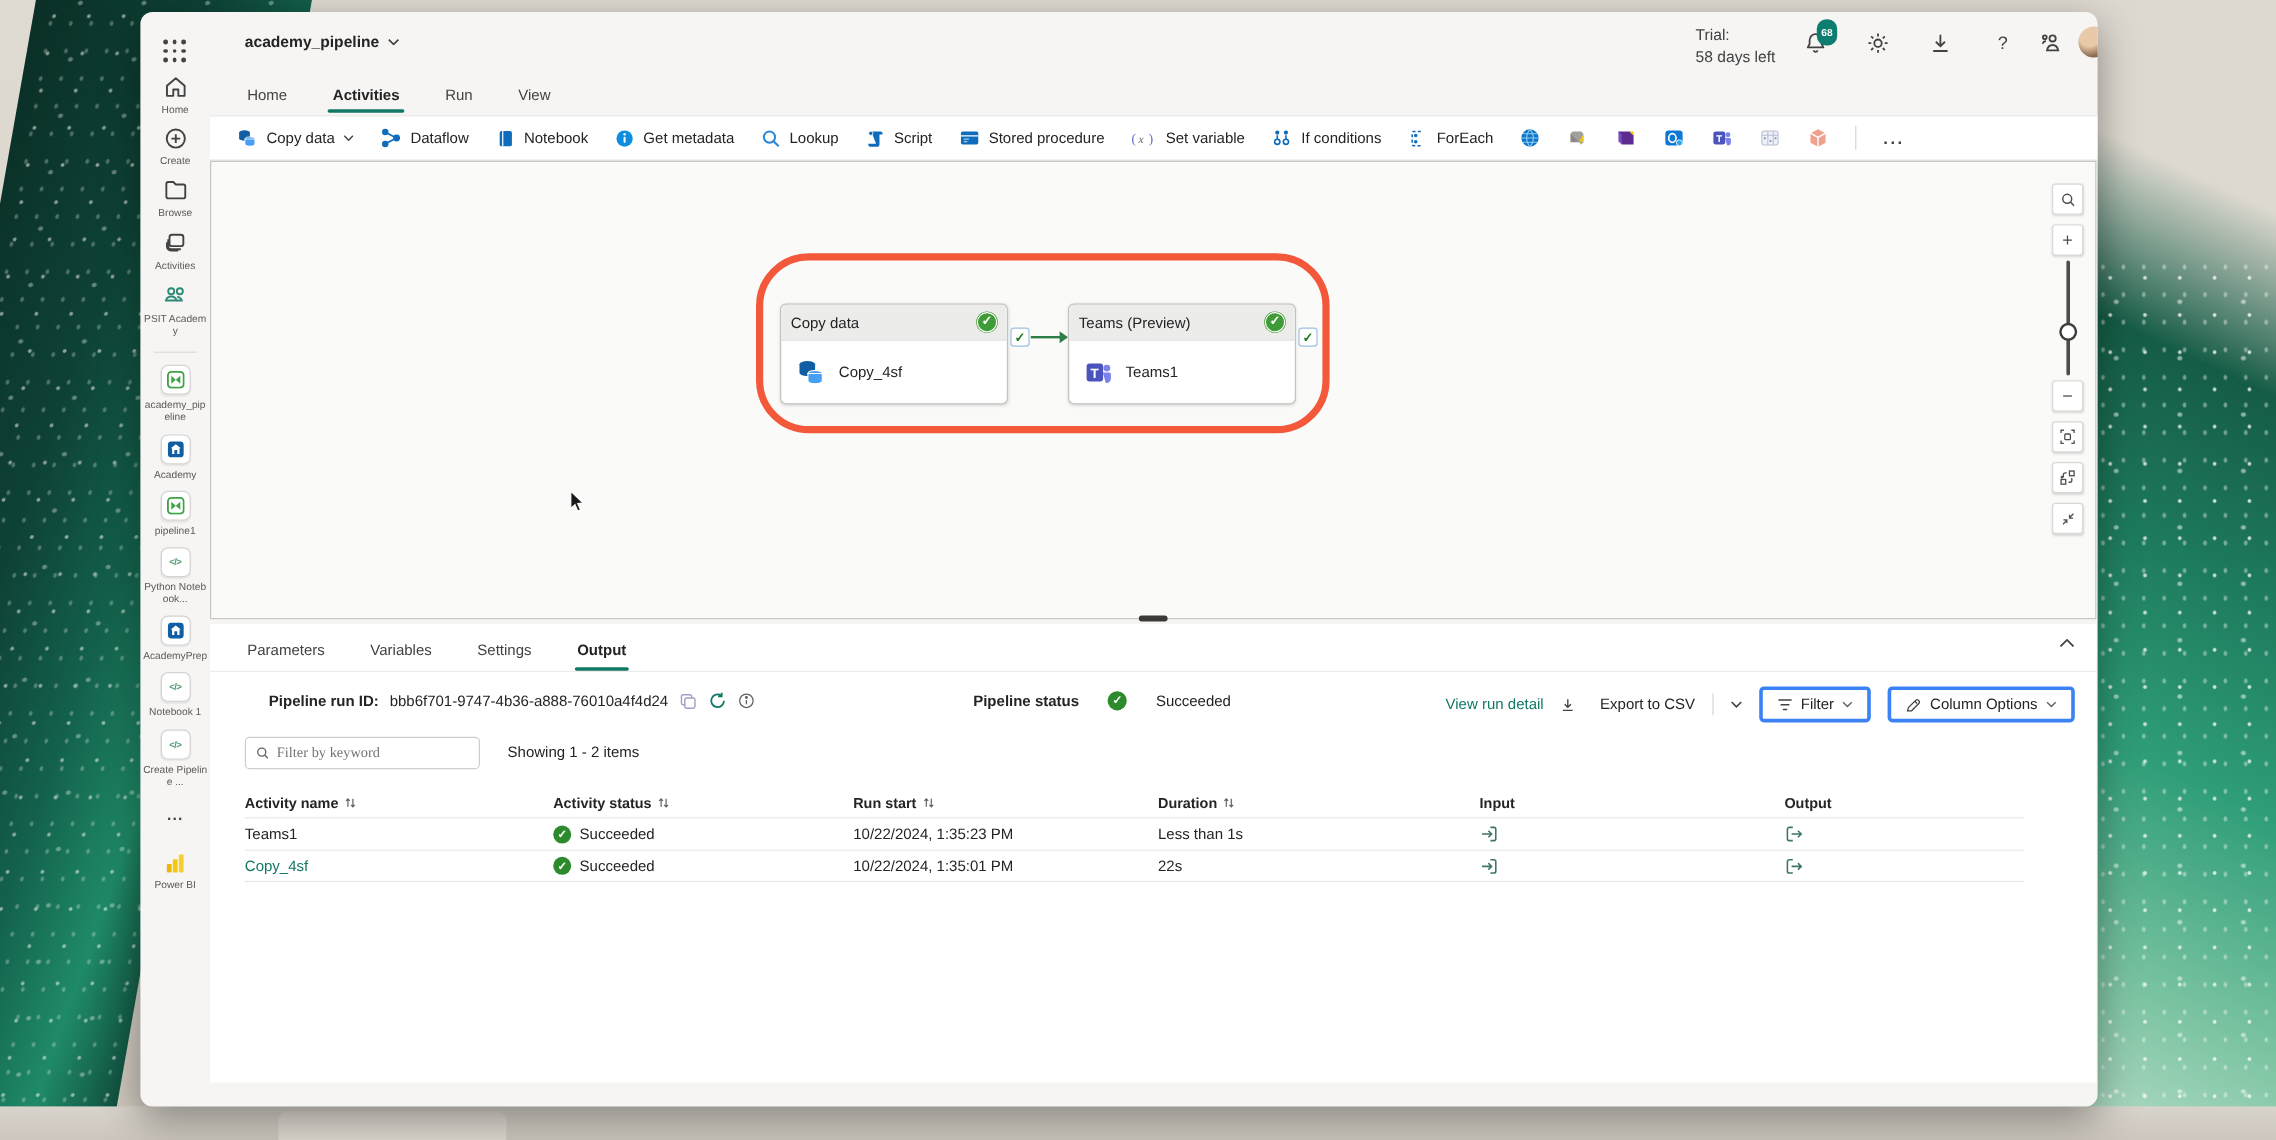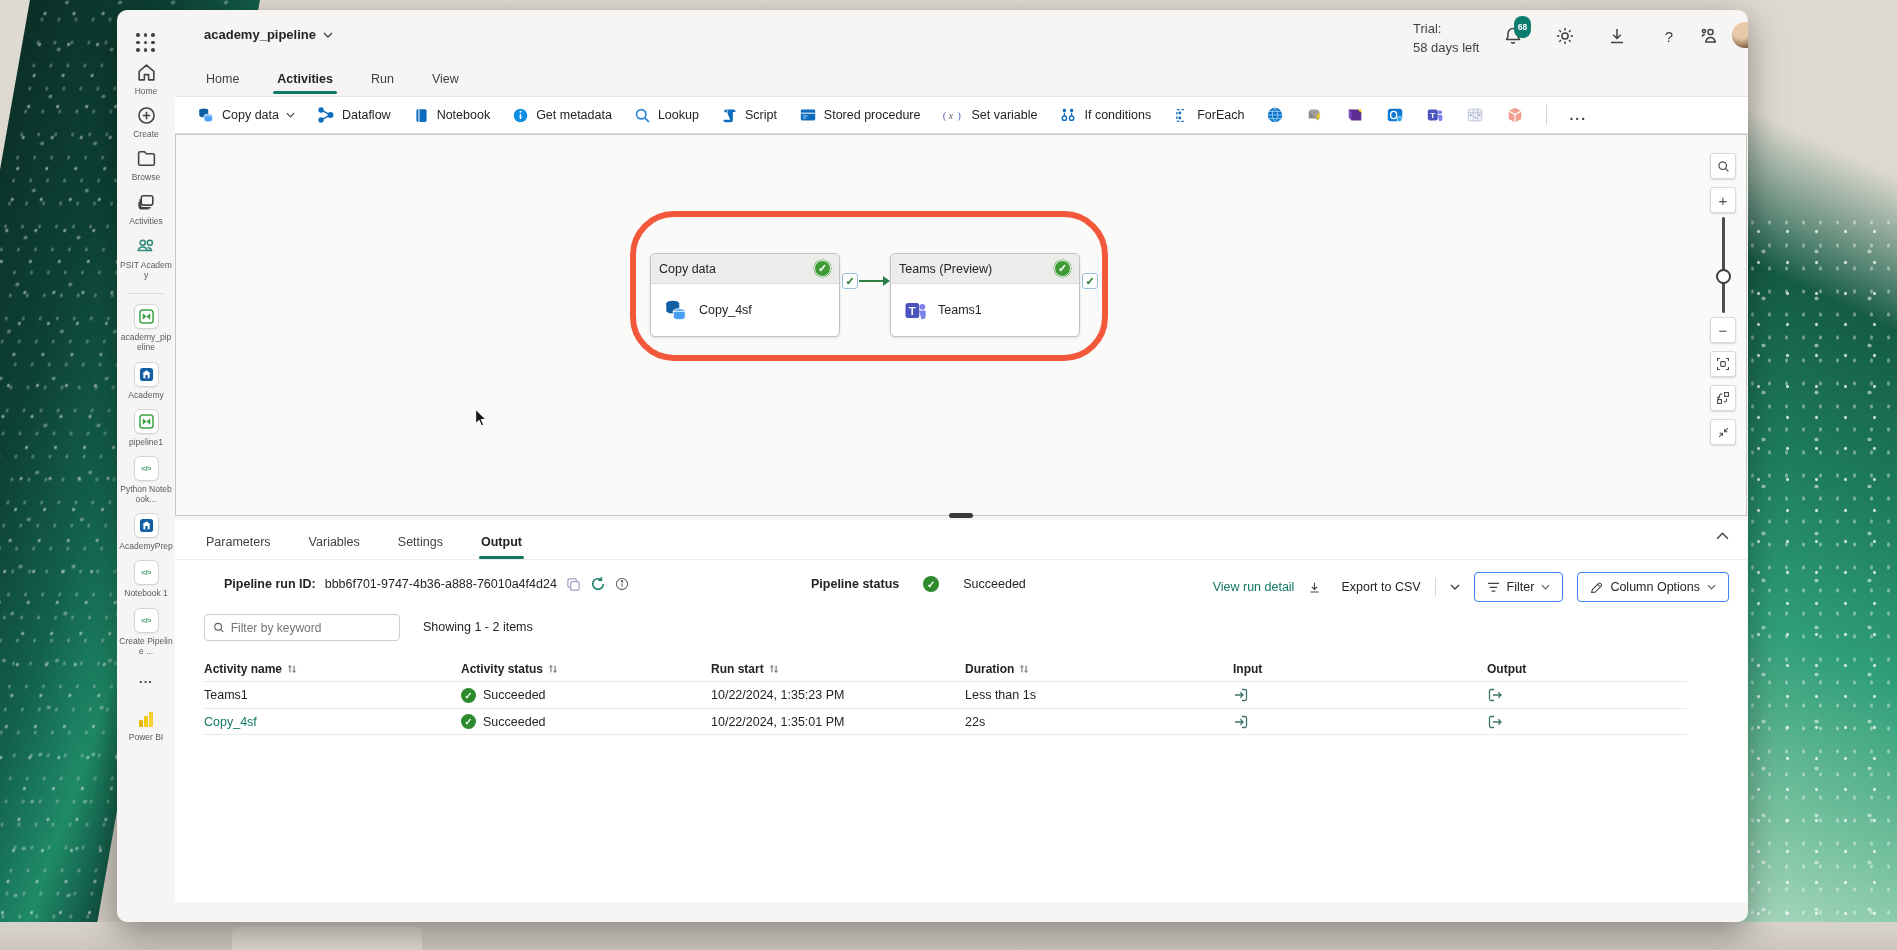--- a/index.html
+++ b/index.html
@@ -95,27 +95,27 @@
 
   .runrow { position:absolute; left:0; top:52px; width:100%; height:32px; }
   .runid { position:absolute; left:29px; top:4px; display:flex; align-items:center; gap:9px; font-size:12.5px; color:#242424;padding-left:20px; }
   .runid b { font-weight:bold; }
   .statusgrp { position:absolute; left:636px; top:4px; display:flex; align-items:center; gap:24px; font-size:12.5px; color:#242424; }
   .statchk { width:16px; height:16px; border-radius:50%; background:#2d8a2d; color:#fff; font-size:10px; font-weight:bold; display:flex; align-items:center; justify-content:center; }
   .actions { position:absolute; right:18px; top:0; display:flex; align-items:center; gap:14px; }
   .linkteal { font-size:12.5px; color:#117865; cursor:pointer; }
   .actlabel { font-size:12.5px; color:#242424; display:flex; align-items:center; gap:20px; cursor:pointer; }
   .vline { width:1px; height:18px; background:#d8d6d4; }
-  .btn { height:30px; border:1px solid #3b82f6; border-radius:4px; background:#fff; display:flex; align-items:center; gap:7px;
+  .btn { height:30px; border:3px solid #3b82f6; border-radius:4px; background:#fff; display:flex; align-items:center; gap:7px;
     padding:0 12px; font-size:12.5px; color:#242424; cursor:pointer; }
 
   .kwrow { position:absolute; left:0; top:94px; width:100%; height:30px; }
   .kwsearch { position:absolute; left:29px; top:0; width:196px; height:27px; border:1px solid #cfcdcb; border-radius:4px; background:#fff;
     display:flex; align-items:center; padding:0 8px; gap:6px; }
-  .kwsearch input { border:none; outline:none; font-size:12px; color:#b91c1c; width:100%; background:transparent; font-family:Liberation Sans, sans-serif; }
+  .kwsearch input { border:none; outline:none; font-size:12px; color:#b91c1c; width:100%; background:transparent; font-family:Liberation Serif, serif; }
   .showing { position:absolute; left:248px; top:6px; font-size:12.5px; color:#242424; }
 
   .tbl { position:absolute; left:29px; right:60px; top:136px; }
   .trow { display:grid; grid-template-columns:257px 250px 254px 268px 254px 1fr; align-items:center; height:27px; }
   .thead { font-size:12px; font-weight:bold; color:#242424; height:25px; }
   .thead .hc { display:flex; align-items:center; gap:5px; cursor:pointer; }
   .tdata { border-top:1px solid #ebe9e7; font-size:12.5px; color:#242424; }
   .tdata:last-child { border-bottom:1px solid #ebe9e7; }
   .cell-status { display:flex; align-items:center; gap:7px; }
   .minichk { width:15px; height:15px; border-radius:50%; background:#2d8a2d; color:#fff; font-size:9.5px; font-weight:bold; display:flex; align-items:center; justify-content:center; }

